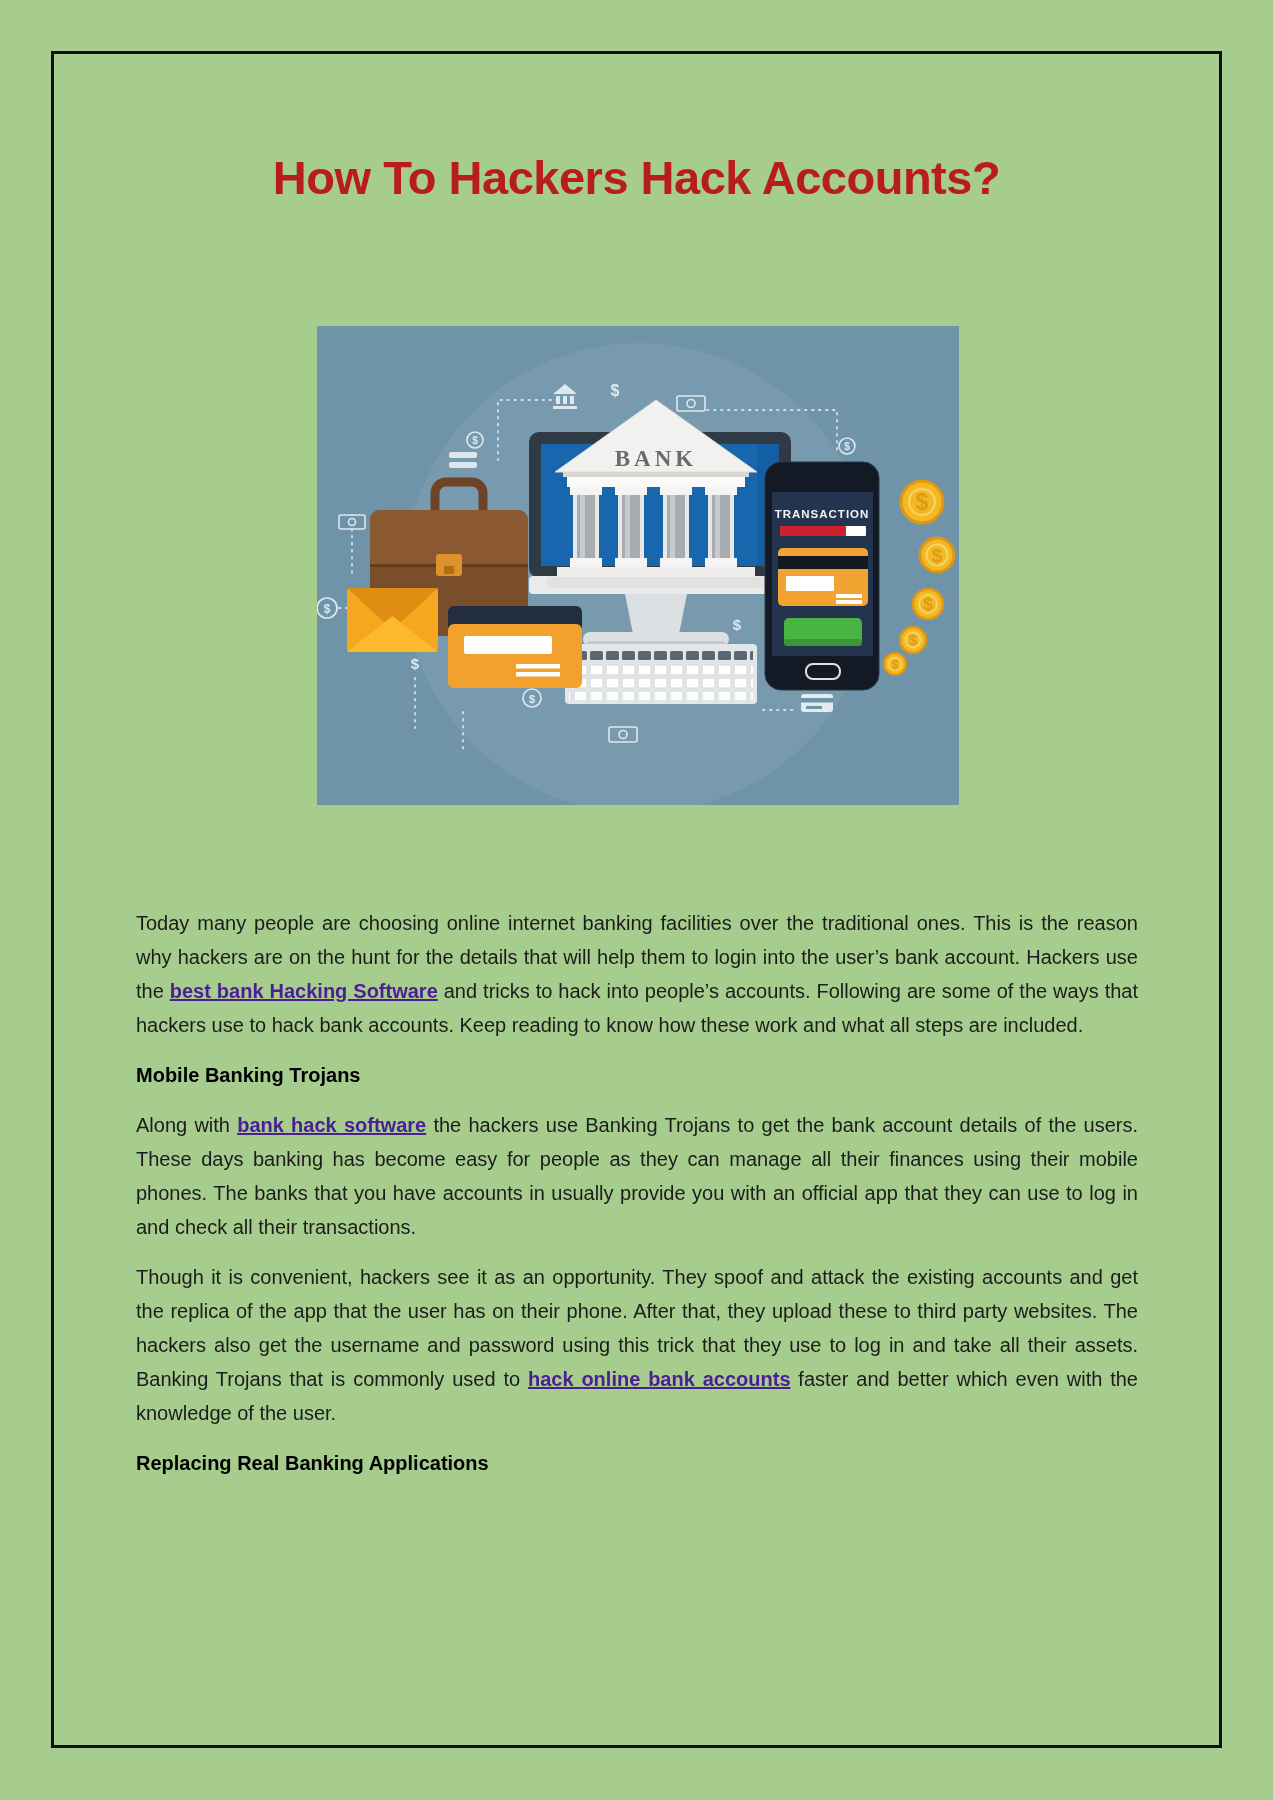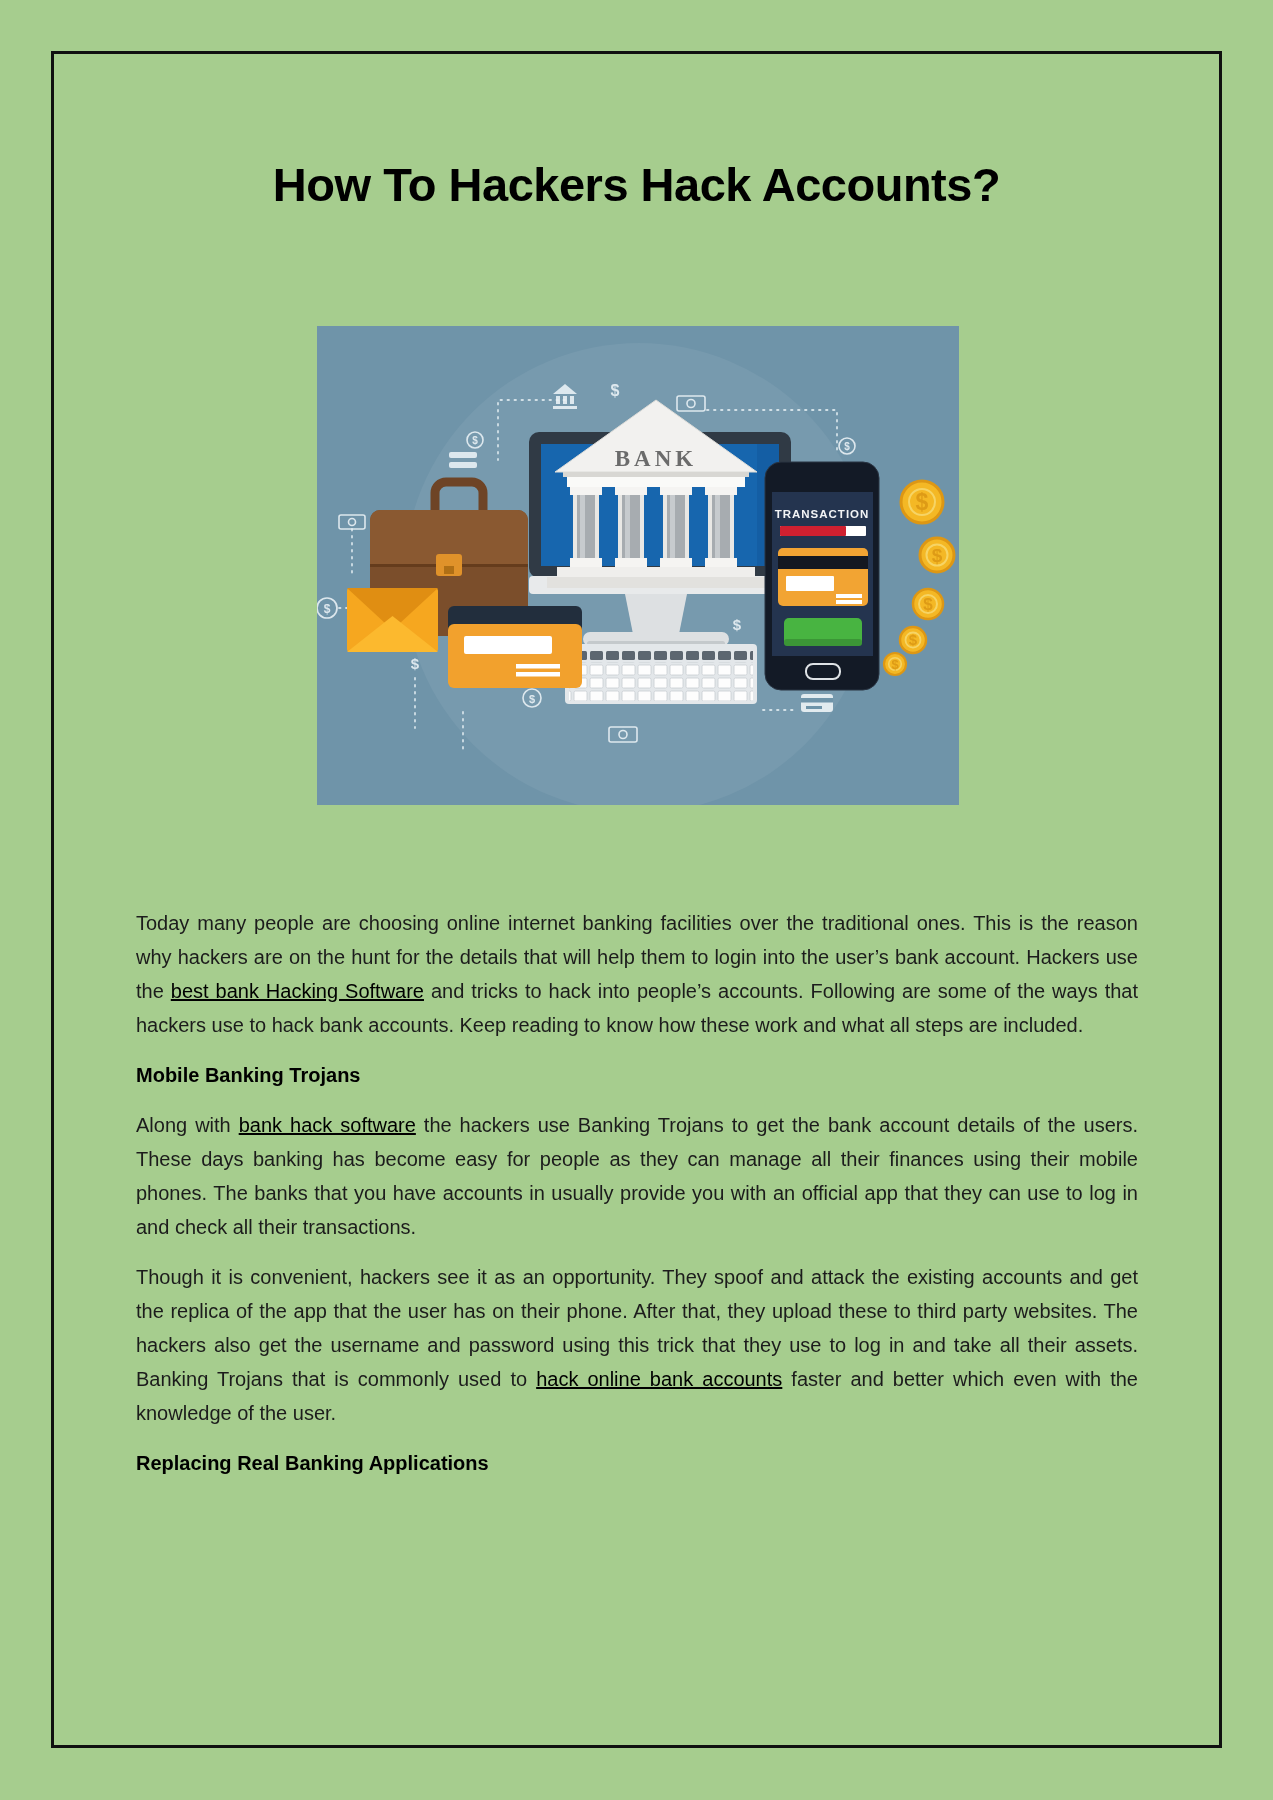--- a/index.html
+++ b/index.html
@@ -8,23 +8,23 @@
     width:1273px;height:1800px;
     background:#a6cd8e;
     font-family:"Liberation Sans","DejaVu Sans",sans-serif;
     overflow:hidden;
   }
   .frame{
     position:absolute;left:51px;top:51px;width:1171px;height:1697px;
     border:3px solid #101010;box-sizing:border-box;pointer-events:none;
   }
   .doc-title{
-    position:absolute;left:0;right:0;top:150px;margin:7px;
+    position:absolute;left:0;right:0;top:150px;margin:0;
     text-align:center;
-    font-size:47px;font-weight:bold;color:#000000;
+    font-size:47px;font-weight:bold;color:#b91c1c;
     letter-spacing:-0.5px;line-height:56px;
   }
   .illustration{
     position:absolute;left:317px;top:326px;width:642px;height:479px;
   }
   .illustration svg{display:block;width:100%;height:100%;}
   .article{
     position:absolute;left:136px;top:906px;width:1002px;
     color:#1c1c1c;
   }
@@ -33,21 +33,21 @@
     font-size:20px;line-height:34px;
     text-align:justify;
   }
   .para:last-child{margin-bottom:0;}
   .section-heading{
     margin:0 0 16px 0;
     font-size:20px;line-height:34px;font-weight:bold;color:#000000;
     text-align:left;
   }
   a.link{
-    color:#000000;font-weight:normal;text-decoration:underline;
+    color:#4c1d95;font-weight:bold;text-decoration:underline;
   }
   .bank-label{
     font-family:"Liberation Serif","DejaVu Serif",serif;
     font-weight:bold;letter-spacing:4px;
   }
   .phone-label{
     font-family:"Liberation Sans",sans-serif;font-weight:bold;letter-spacing:1px;
   }
 </style>
 </head>

